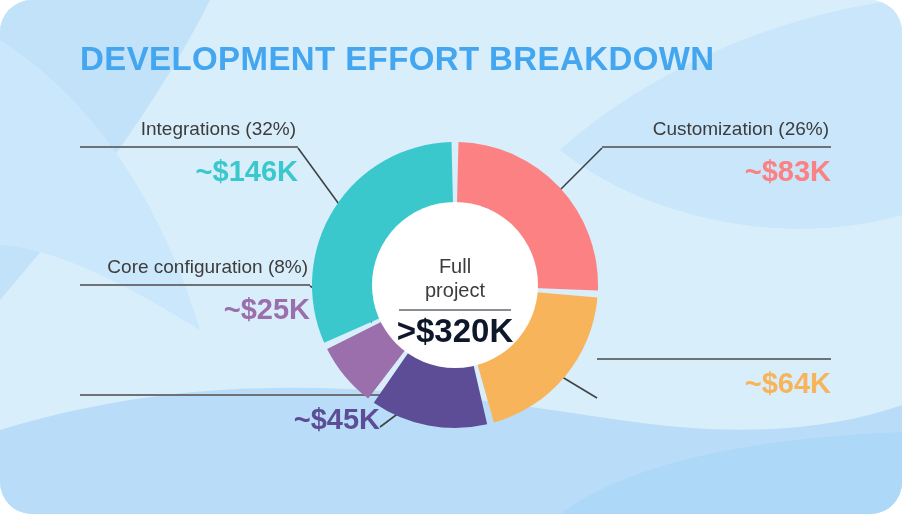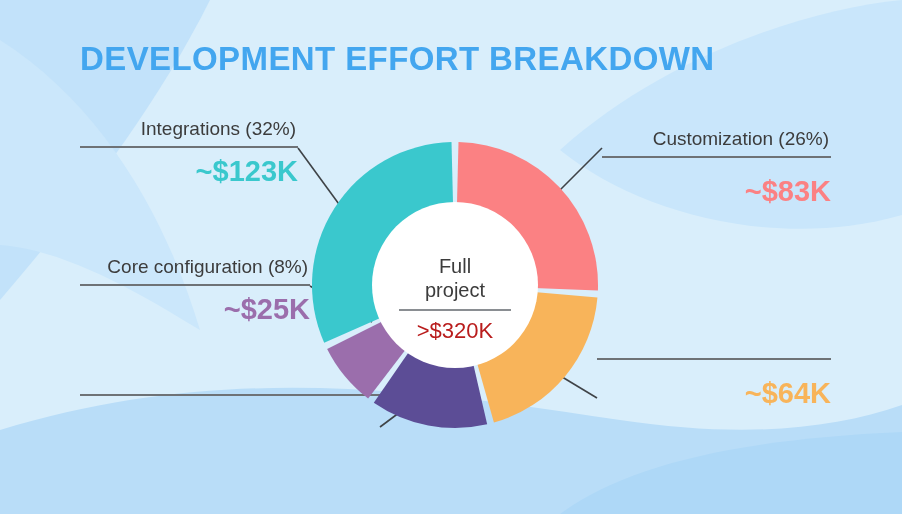--- a/index.html
+++ b/index.html
@@ -8,20 +8,21 @@
     padding: 0;
     background: #ffffff;
   }
   #canvas {
     position: relative;
     width: 902px;
     height: 514px;
     overflow: hidden;
     background: #D9EEFB;
     font-family: "Liberation Sans", sans-serif;
+    border-radius: 32px;
     -webkit-font-smoothing: antialiased;
   }
   
   #bg-layer {
     position: absolute;
     inset: 0;
     width: 902px;
     height: 514px;
   }
   
@@ -51,21 +52,21 @@
     background: #6E7276;
     width: 100%;
   }
   .callout .amt {
     font-size: 29px;
     font-weight: bold;
     line-height: 40px;
     padding-top: 3px;
   }
   .callout.left  .cat, .callout.left  .amt { text-align: right; }
-  .callout.right .cat, .callout.right .amt { text-align: right; margin-top: 10px; }
+  .callout.right .cat, .callout.right .amt { text-align: right; }
 
   #callout-integrations { left: 80px; top: 116px;  width: 218px; }
   #callout-core         { left: 80px; top: 254px;  width: 230px; }
   #callout-extensions   { left: 80px; top: 394px;  width: 300px; }
   #callout-customization{ left: 602px; top: 116px; width: 229px; }
   #callout-frontend     { left: 597px; top: 358px; width: 234px; }
 
   
   #donut-wrap {
     position: absolute;
@@ -92,23 +93,23 @@
     line-height: 24px;
     text-align: center;
   }
   #donut-center .c-rule {
     width: 112px;
     height: 2px;
     background: #8A8E92;
     margin: 7px 0 2px 0;
   }
   #donut-center .c-value {
-    font-size: 22px;
-    font-weight: normal;
-    color: #b91c1c;
+    font-size: 33px;
+    font-weight: bold;
+    color: #0f172a;
     line-height: 36px;
   }
   
   #leaders {
     position: absolute;
     inset: 0;
     width: 902px;
     height: 514px;
     pointer-events: none;
   }
@@ -135,31 +136,32 @@
       <path d="M310,286 L372,322"></path>
       <path d="M380,427 L439,383"></path>
       <path d="M602,148 L528,222"></path>
       <path d="M597,398 L524,354"></path>
     </g>
   </svg>
 
   <div class="callout left" id="callout-integrations">
     <div class="cat">Integrations (32%)</div>
     <div class="rule"></div>
-    <div class="amt" style="color:#3AC8CD">~$123K</div>
+    <div class="amt" style="color:#3AC8CD">~$146K</div>
   </div>
 
   <div class="callout left" id="callout-core">
     <div class="cat">Core configuration (8%)</div>
     <div class="rule"></div>
     <div class="amt" style="color:#9B6EAC">~$25K</div>
   </div>
 
   <div class="callout left" id="callout-extensions">
     <div class="rule"></div>
+    <div class="amt" style="color:#5C4D96">~$45K</div>
   </div>
 
   <div class="callout right" id="callout-customization">
     <div class="cat">Customization (26%)</div>
     <div class="rule"></div>
     <div class="amt" style="color:#FB8183">~$83K</div>
   </div>
 
   <div class="callout right" id="callout-frontend">
     <div class="rule"></div>

